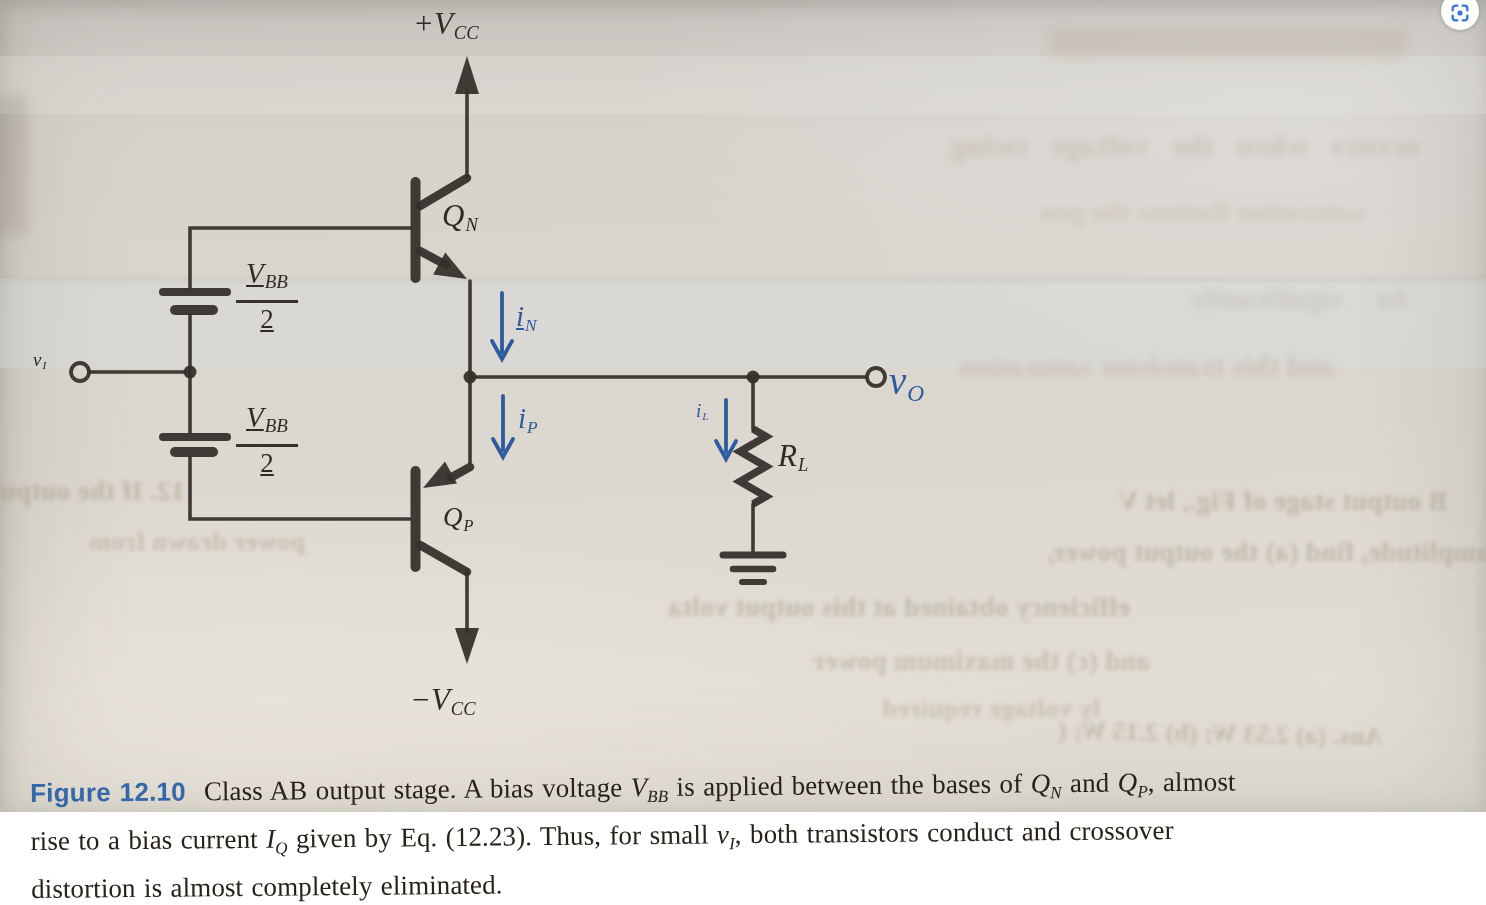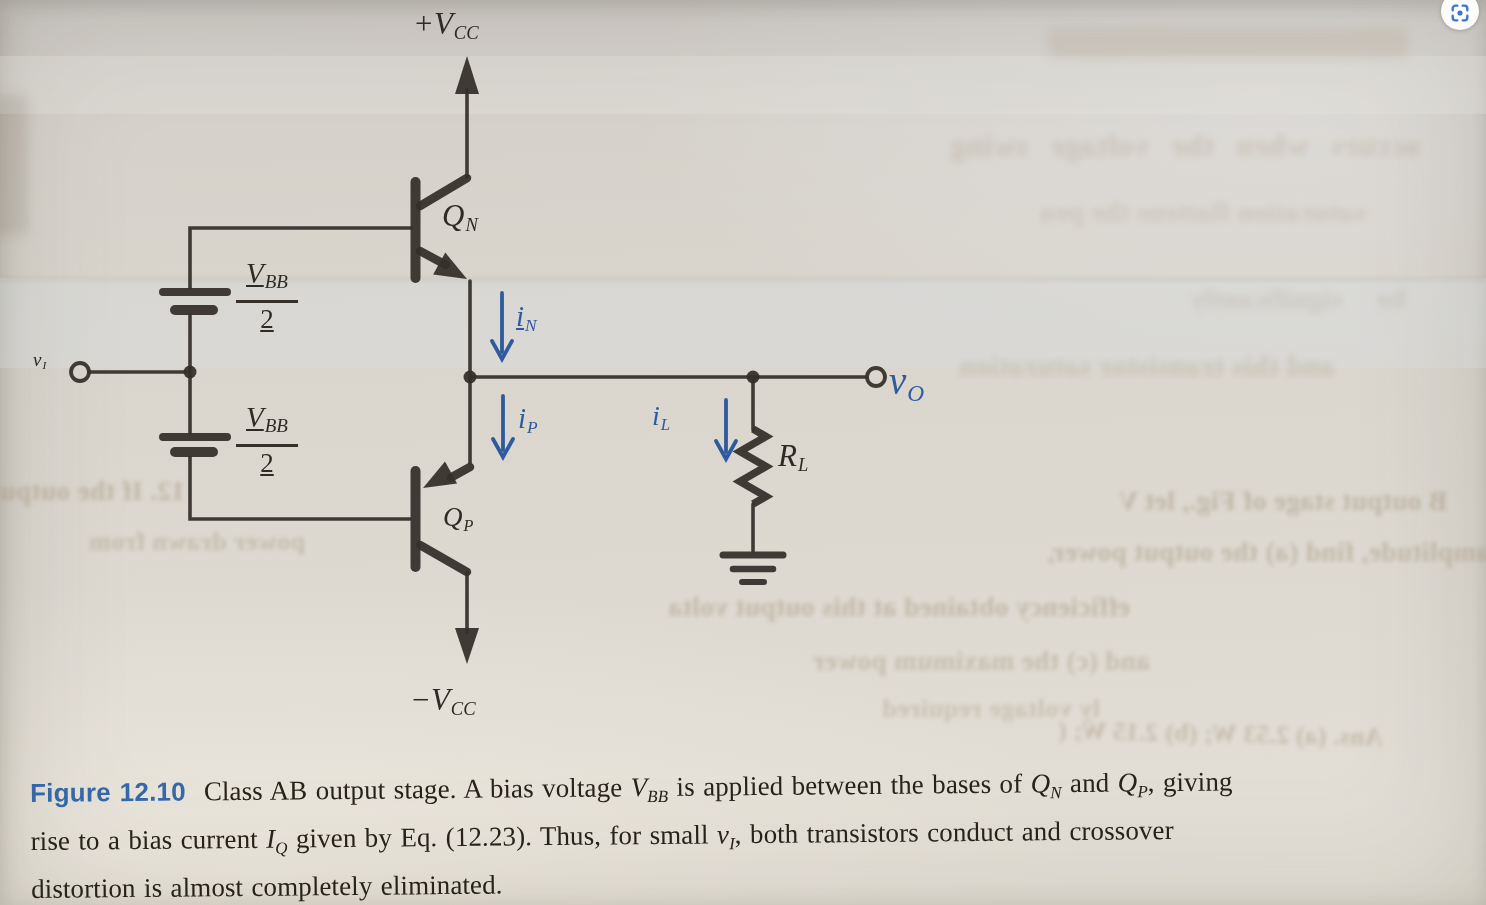--- a/index.html
+++ b/index.html
@@ -1,18 +1,18 @@
 <!DOCTYPE html>
 <html><head>
 <meta charset="utf-8">
 <style>
   html,body{margin:0;padding:0;}
   body{width:1486px;height:905px;overflow:hidden;position:relative;
        font-family:"Liberation Serif","DejaVu Serif",serif;}
-  #canvas{position:absolute;inset:0;width:1486px;height:905px;
+  #canvas{position:absolute;inset:0;width:1486px;height:812px;
     background:
       radial-gradient(1400px 500px at 18% 97%, rgba(243,238,226,0.55), rgba(243,238,226,0) 60%),
       radial-gradient(900px 380px at 85% 12%, rgba(228,228,230,0.45), rgba(228,228,230,0) 70%),
       linear-gradient(178deg,#cfccc7 0%,#d6d2cb 14%,#d9d5cd 32%,#dcd8d0 55%,#dfdbd3 74%,#e5e1d8 100%);
     box-shadow: inset 0 0 130px rgba(90,84,68,0.20), inset 8px 0 26px rgba(70,64,52,0.10), inset 0 6px 14px rgba(60,56,48,0.10);}
   .band{position:absolute;left:0;width:1486px;pointer-events:none;}
   
   .bleed{position:absolute;transform:scaleX(-1);color:#a3947a;font-weight:700;
          filter:blur(2px);white-space:nowrap;overflow:hidden;pointer-events:none;
          font-family:"Liberation Serif",serif;letter-spacing:0.5px;}
@@ -150,39 +150,39 @@
     <span class="m">i</span><span class="s">N</span>
   </div>
   <div class="frac" style="left:233px;top:402px;">
     <span class="num"><span class="m">V</span><span class="s">BB</span></span>
     <span class="bar"></span>
     <span class="den">2</span>
   </div>
   <div class="clabel blue" style="left:518px;top:402px;font-size:29px;">
     <span class="m">i</span><span class="s">P</span>
   </div>
-  <div class="clabel blue" style="left:652px;top:400px;font-size:28px;">
+  <div class="clabel blue" style="left:696px;top:400px;font-size:19px;">
     <span class="m">i</span><span class="s">L</span>
   </div>
   <div class="clabel" style="left:778px;top:438px;font-size:31px;">
     <span class="m">R</span><span class="s">L</span>
   </div>
   <div class="clabel blue" style="left:889px;top:358px;font-size:39px;">
     <span class="m">v</span><span class="s">O</span>
   </div>
   <div class="clabel" style="left:443px;top:502px;font-size:27px;">
     <span class="m">Q</span><span class="s">P</span>
   </div>
   <div class="clabel" style="left:410px;top:682px;font-size:31px;">
     <span class="m">−V</span><span class="s">CC</span>
   </div>
 
   <div class="caption">
     <div>
-      <span class="cap-tag">Figure 12.10</span><span>Class AB output stage. A bias voltage </span><span class="mi">V</span><span class="msub">BB</span><span> is applied between the bases of </span><span class="mi">Q</span><span class="msub">N</span><span> and </span><span class="mi">Q</span><span class="msub">P</span><span>, giving</span>
+      <span class="cap-tag">Figure 12.10</span><span>Class AB output stage. A bias voltage </span><span class="mi">V</span><span class="msub">BB</span><span> is applied between the bases of </span><span class="mi">Q</span><span class="msub">N</span><span> and </span><span class="mi">Q</span><span class="msub">P</span><span>, almost</span>
     </div>
     <div>
       <span>rise to a bias current </span><span class="mi">I</span><span class="msub">Q</span><span> given by Eq. (12.23). Thus, for small </span><span class="mi">v</span><span class="msub">I</span><span>, both transistors conduct and crossover</span>
     </div>
     <div>
       <span>distortion is almost completely eliminated.</span>
     </div>
   </div>
 
   <div class="lens-btn">

